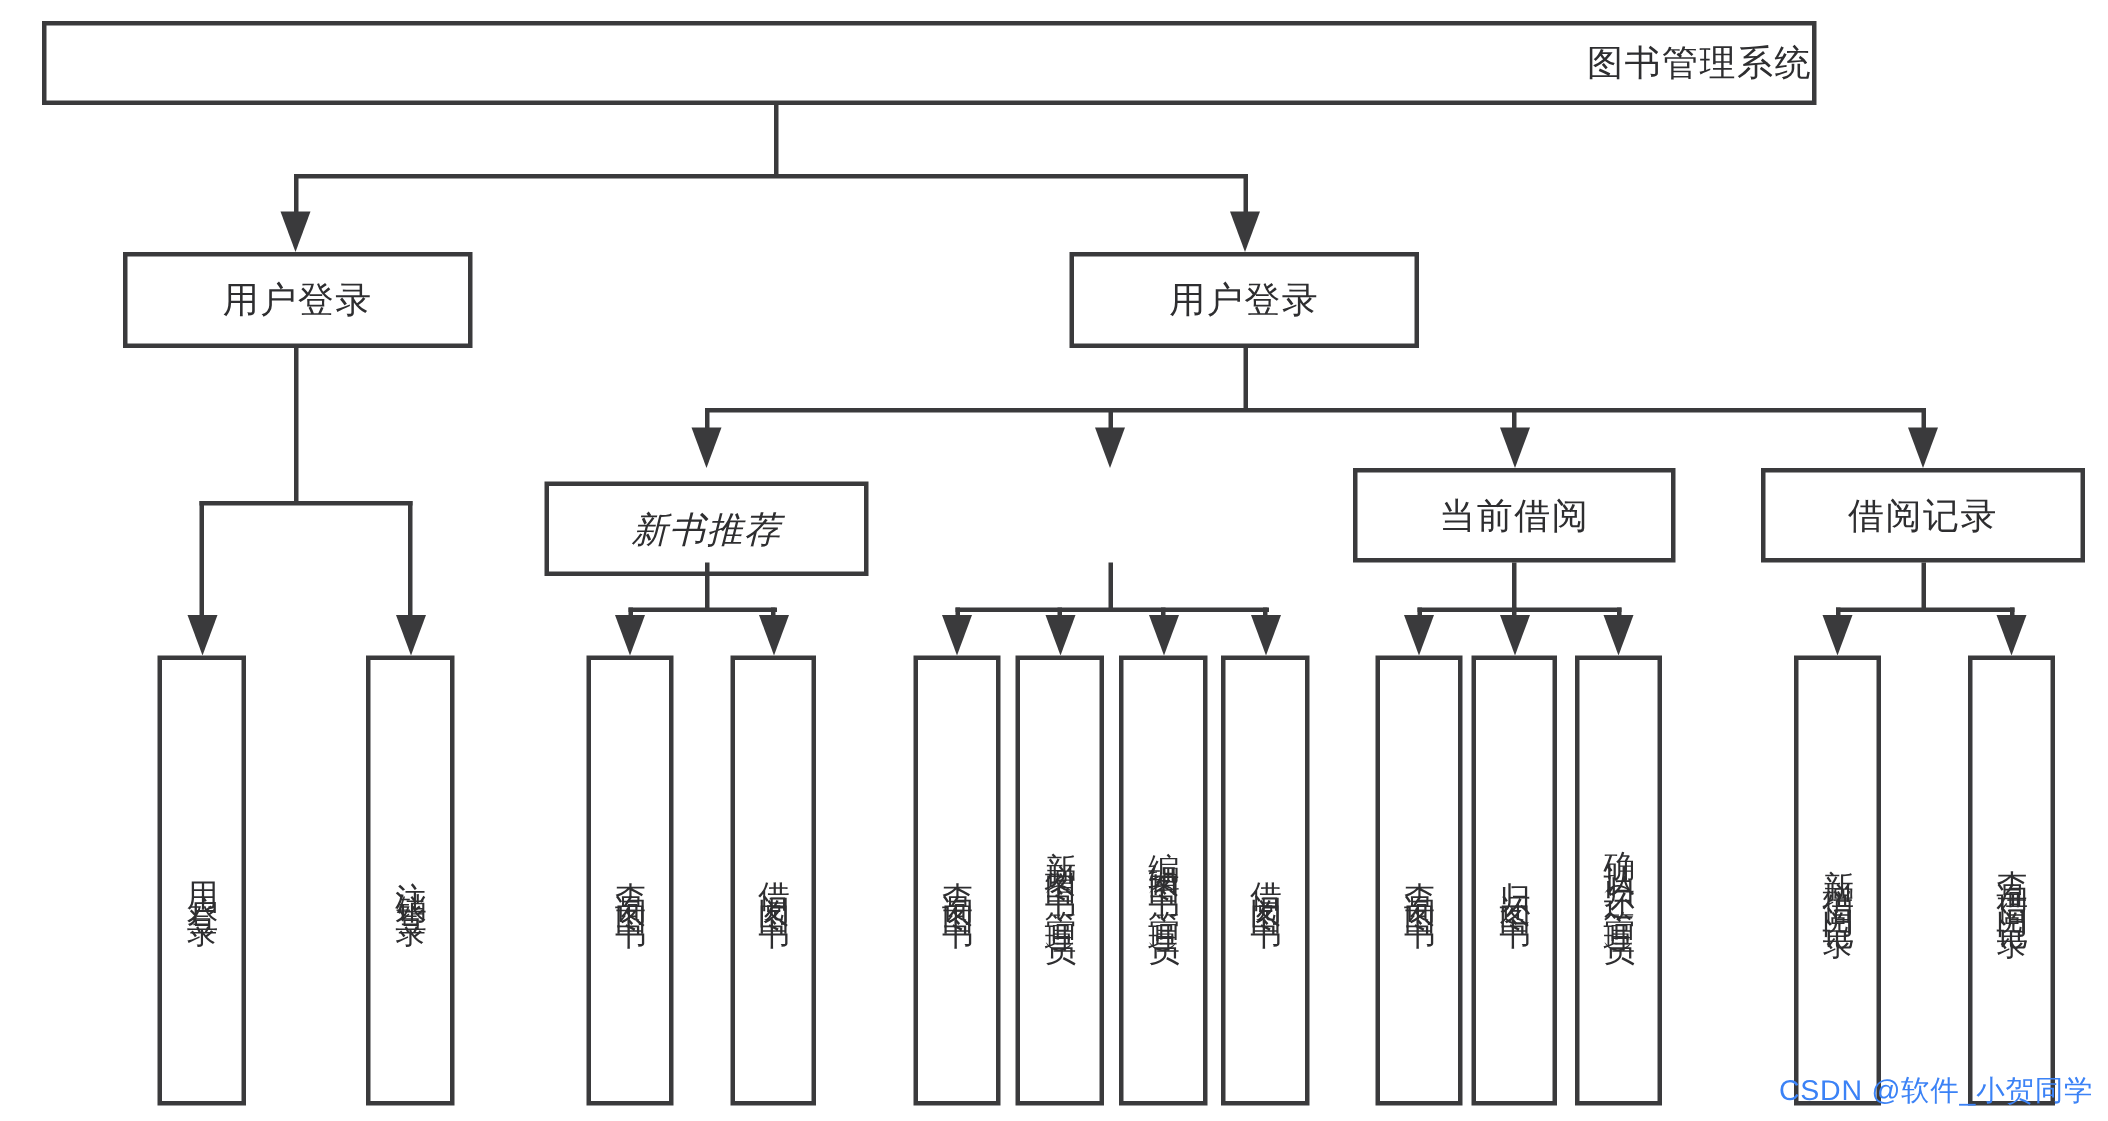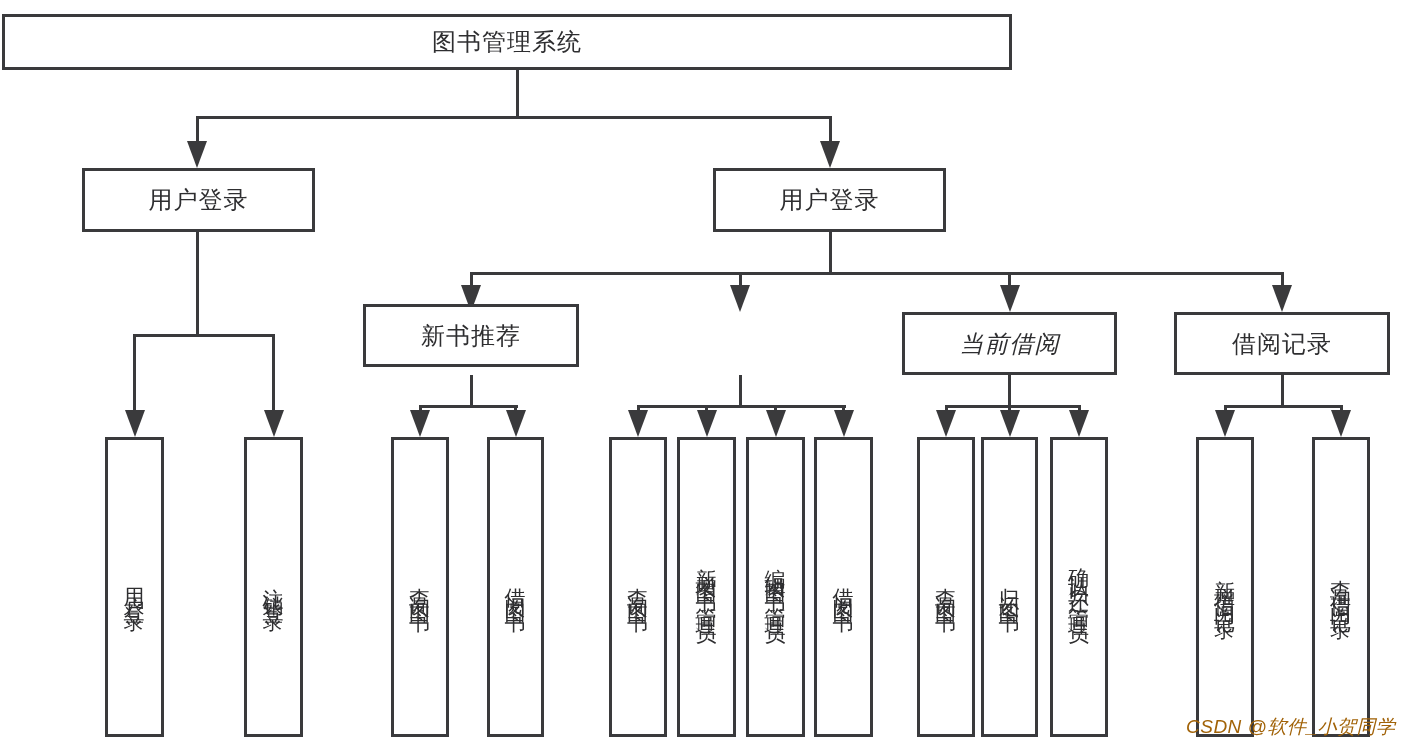--- a/index.html
+++ b/index.html
@@ -41,33 +41,32 @@
     width: 0; height: 0;
     border-left: 10px solid transparent;
     border-right: 10px solid transparent;
     border-top: 27px solid #3a3a3c;
   }
   .watermark {
     position: absolute;
     left: 1186px;
     top: 714px;
     font-size: 19px;
-    color: #a16207;
+    color: #3b82f6;
     letter-spacing: 0.5px;
     white-space: nowrap;
     z-index: 5;
-    font-style: italic;
   }
 </style>
 </head>
 <body>
 
 <div id="canvas">
 
-  <div class="box h" style="left:2px; top:14px; width:1010px; height:56px;">
+  <div class="box h" style="left:28px; top:14px; width:1183px; height:56px;justify-content:flex-end;">
     <span>图书管理系统</span>
   </div>
 
   <div class="vl" style="left:515.5px; top:70px; height:48px;"></div>
   <div class="hl" style="left:195.5px; top:115.5px; width:636px;"></div>
   <div class="vl" style="left:195.5px; top:115.5px; height:28px;"></div>
   <div class="arw" style="left:187px; top:141px;"></div>
   <div class="vl" style="left:828.5px; top:115.5px; height:28px;"></div>
   <div class="arw" style="left:820px; top:141px;"></div>
 
@@ -89,24 +88,24 @@
   <div class="hl" style="left:469.5px; top:271.5px; width:814px;"></div>
   <div class="vl" style="left:469.5px; top:271.5px; height:16px;"></div>
   <div class="arw" style="left:461px; top:285px;"></div>
   <div class="vl" style="left:738.5px; top:271.5px; height:16px;"></div>
   <div class="arw" style="left:730px; top:285px;"></div>
   <div class="vl" style="left:1008px; top:271.5px; height:16px;"></div>
   <div class="arw" style="left:999.5px; top:285px;"></div>
   <div class="vl" style="left:1280.5px; top:271.5px; height:16px;"></div>
   <div class="arw" style="left:1272px; top:285px;"></div>
 
-  <div class="box h" style="left:363px; top:304px; width:216px; height:63px;">
+  <div class="box h" style="left:363px; top:321px; width:216px; height:63px;font-style:italic;">
     <span>新书推荐</span>
   </div>
-  <div class="box h" style="left:902px; top:312px; width:215px; height:63px;font-style:italic;">
+  <div class="box h" style="left:902px; top:312px; width:215px; height:63px;">
     <span>当前借阅</span>
   </div>
   <div class="box h" style="left:1174px; top:312px; width:216px; height:63px;">
     <span>借阅记录</span>
   </div>
 
   <div class="vl" style="left:469.5px; top:375px; height:31px;"></div>
   <div class="hl" style="left:418.5px; top:404.5px; width:99px;"></div>
   <div class="vl" style="left:418.5px; top:404.5px; height:8px;"></div>
   <div class="arw" style="left:410px; top:410px;"></div>

